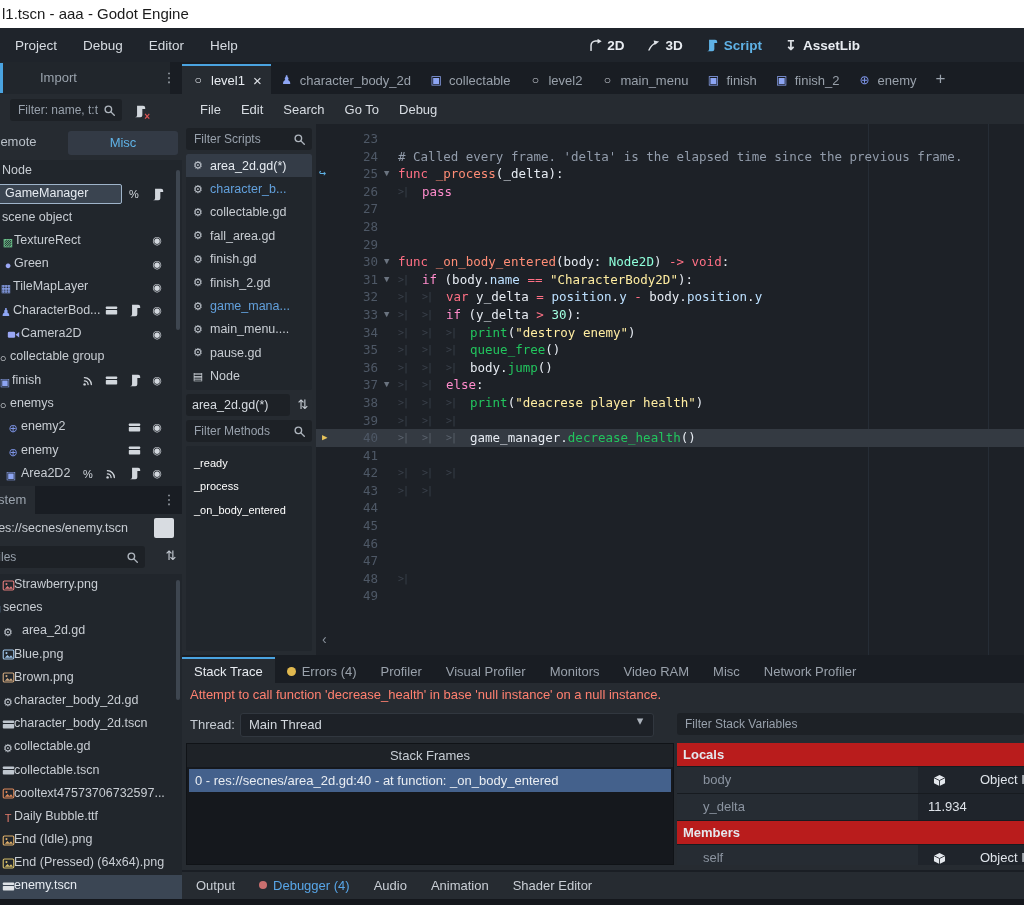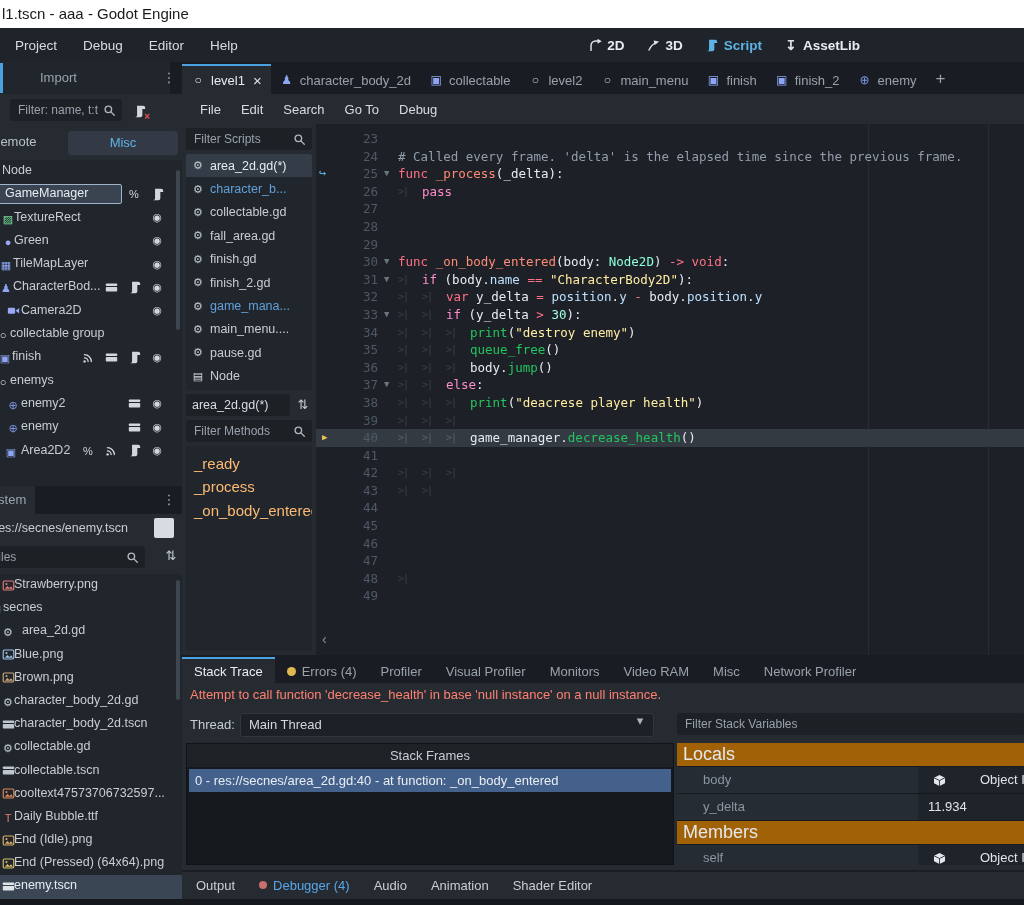--- a/index.html
+++ b/index.html
@@ -66,21 +66,21 @@
   #filter-scripts{position:absolute;left:0;top:2px;width:126px}
   #script-list{position:absolute;left:0;top:28px;width:126px;height:236px;background:#21262c;border-radius:2px;overflow:hidden}
   .srow{position:relative;height:23.4px;display:flex;align-items:center;gap:5px;padding-left:5px;box-sizing:border-box}
   .srow.selected{background:#343c47}
   .srow .tlabel{font-size:12.5px;white-space:nowrap;overflow:hidden}
   #script-name-box{position:absolute;left:0;top:268px;width:104px}
   #script-name-box .nb{background:#1d2126;border-radius:3px;height:22px;line-height:22px;padding:0 6px;color:#d7dce2;font-size:12.5px;white-space:nowrap;overflow:hidden}
   #script-sort{position:absolute;left:110px;top:271px;color:#c3c9d1}
   #filter-methods{position:absolute;left:0;top:294px;width:126px}
   #method-list{position:absolute;left:0;top:320px;width:126px;bottom:0;background:#21262c;border-radius:2px;overflow:hidden;padding-top:6px}
-  .mrow{height:23.4px;line-height:23.4px;padding-left:8px;font-size:15px;color:#fdba74;white-space:nowrap}
+  .mrow{height:23.4px;line-height:23.4px;padding-left:8px;font-size:11px;color:#ffffff;white-space:nowrap}
   
   #code{position:absolute;left:134px;top:30px;right:0;bottom:0;background:#1d2127;overflow:hidden}
   .guide{position:absolute;top:0;bottom:0;width:1px;background:#262d36}
   #code-lines{position:absolute;left:0;top:6px;right:0;font-family:"DejaVu Sans Mono",monospace;font-size:12.5px}
   .cl{position:relative;height:17.6px;line-height:17.6px;white-space:pre}
   .cl.exec{background:#343a42}
   .execmark{position:absolute;left:6px;top:0;color:#e8c45b;font-size:9px}
   .ovr{position:absolute;left:3px;top:0;color:#5fb2e6;font-size:12px}
   .lnum{position:absolute;left:24px;width:38px;text-align:right;color:#4e5866}
   .fold{position:absolute;left:68px;top:0;color:#6b7480;font-size:9px}
@@ -100,21 +100,21 @@
   #error-msg{position:absolute;left:8px;top:32px;color:#ff8070;font-size:13px;white-space:nowrap}
   #thread-row{position:absolute;left:0;top:55px;width:842px;height:30px}
   #thread-label{position:absolute;left:8px;top:0;line-height:30px;color:#c7cdd4}
   #thread-dd{position:absolute;left:58px;top:3px;width:414px;height:24px;background:#1d2127;border:1px solid #31373f;border-radius:3px;box-sizing:border-box;color:#d2d7dd;line-height:22px;padding:0 8px}
   #thread-chevron{position:absolute;right:6px;top:0;color:#aab1ba}
   #stack-filter{position:absolute;left:495px;top:3px;width:347px}
   #frames{position:absolute;left:4px;top:88px;width:486px;height:120px;background:#15181d;border:1px solid #101317}
   #frames-header{height:23px;background:#1e2227;color:#c7cdd4;text-align:center;line-height:23px;font-size:13px}
   #frame-row{margin:2px;height:23px;background:#44618c;color:#e9edf2;line-height:23px;padding-left:6px;font-size:13px;white-space:nowrap}
   #vars{position:absolute;left:495px;top:88px;width:347px;height:122px;overflow:hidden}
-  .vhead{height:23px;background:#a16207;border-bottom:1px solid #171b20;color:#e4e8ee;font-weight:normal;line-height:23px;padding-left:6px;font-size:18px}
+  .vhead{height:23px;background:#b91c1c;border-bottom:1px solid #171b20;color:#e4e8ee;font-weight:bold;line-height:23px;padding-left:6px;font-size:13px}
   .vrow{position:relative;height:26px;border-bottom:1px solid #171b20}
   .vname{position:absolute;left:0;top:0;width:241px;height:26px;background:#262c33;color:#8b94a0;line-height:26px;padding-left:26px;box-sizing:border-box;font-size:13px}
   .vval{position:absolute;left:241px;top:0;right:-60px;height:26px;background:#1f242b;color:#dfe4ea;line-height:26px;font-size:13px}
   .vval .ic{position:absolute;left:14px;top:6px;color:#e3e7ec}
   .vval .vtext{position:absolute;left:62px;white-space:nowrap}
   .vval .vnum{position:absolute;left:10px}
   
   #bottom-bar{position:absolute;left:0;top:215px;width:842px;height:28px;background:#262b31;border-top:2px solid #1a1e24;display:flex;align-items:center;gap:4px;padding-left:4px;box-sizing:border-box}
   .bitem{display:flex;align-items:center;gap:6px;padding:0 10px;color:#c9ced5;font-size:13px;white-space:nowrap}
   .bitem.blue{color:#58a6e8}
@@ -245,20 +245,23 @@
           <span class="trail">
             <span class="ic" style="color:#d2d7dd;font-size:11px">%</span>
             <span class="ic" style="color:#d2d7dd;font-size:11px">
               <svg viewBox="0 0 16 16">
                 <path fill="currentColor" d="M5 1h7.5A2.5 2.5 0 0 1 15 3.5V5h-3.5v7.5A2.5 2.5 0 0 1 9 15H2.5A2.5 2.5 0 0 0 5 12.5z"></path>
               </svg>
             </span>
           </span>
         </div>
         <div class="trow">
+          <span class="tlabel" style="left:2px">scene object</span>
+        </div>
+        <div class="trow">
           <span class="ticon" style="left:1px"><span class="ic" style="color:#7ce6a0;font-size:11px">▨</span></span>
           <span class="tlabel" style="left:14px">TextureRect</span>
           <span class="trail">
             <span class="ic" style="color:#d2d7dd;font-size:11px">◉</span>
           </span>
         </div>
         <div class="trow">
           <span class="ticon" style="left:1px"><span class="ic" style="color:#9aa7f5;font-size:11px">●</span></span>
           <span class="tlabel" style="left:14px">Green</span>
           <span class="trail">

